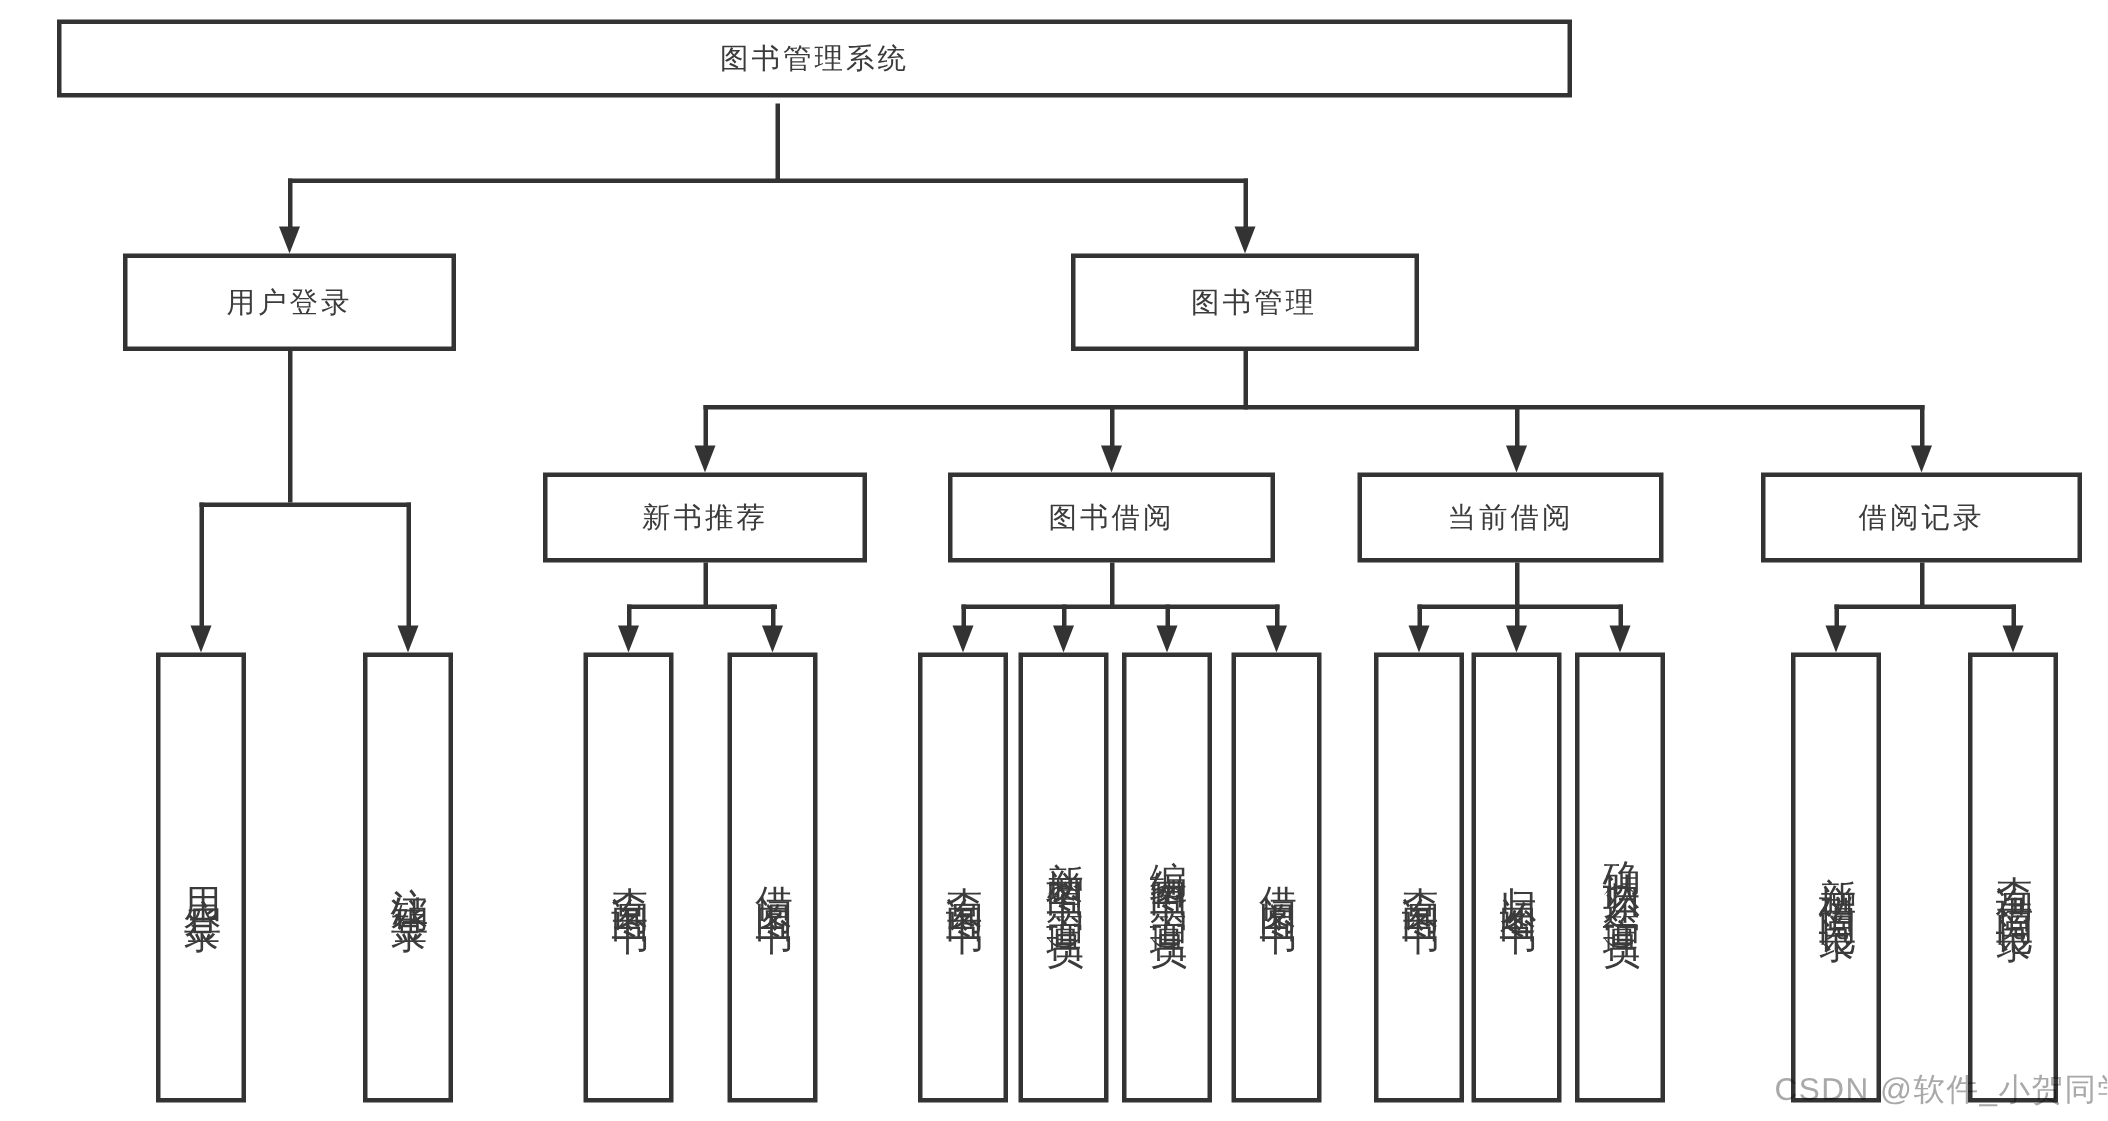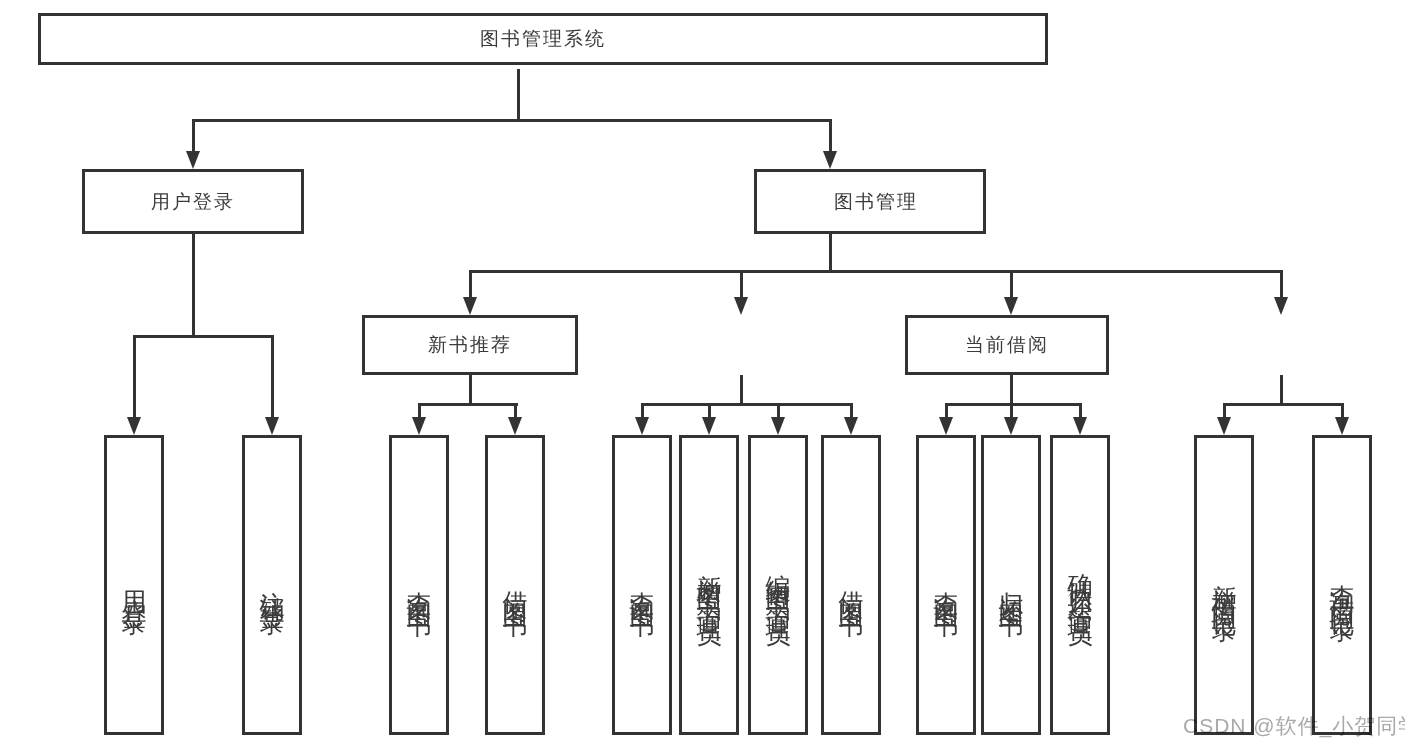--- a/index.html
+++ b/index.html
@@ -70,21 +70,21 @@
   <div class="line" style="left:516.5px; top:69px; width:3px; height:53px;"></div>
   <div class="line" style="left:191.5px; top:119px; width:640px; height:3px;"></div>
   <div class="line" style="left:191.5px; top:119px; width:3px; height:34px;"></div>
   <div class="arr" style="left:186px; top:151px;"></div>
   <div class="line" style="left:828.5px; top:119px; width:3px; height:34px;"></div>
   <div class="arr" style="left:823px; top:151px;"></div>
 
   <div class="box" style="left:82px; top:169px; width:222px; height:65px;">
     <span class="hlabel">用户登录</span>
   </div>
-  <div class="box" style="left:754px; top:169px; width:232px; height:65px;padding-left:12px;">
+  <div class="box" style="left:714px; top:169px; width:232px; height:65px;padding-left:12px;">
     <span class="hlabel">图书管理</span>
   </div>
 
   <div class="line" style="left:191.5px; top:234px; width:3px; height:101px;"></div>
   <div class="line" style="left:132.5px; top:335px; width:141px; height:3px;"></div>
   <div class="line" style="left:132.5px; top:335px; width:3px; height:84px;"></div>
   <div class="arr" style="left:127px; top:417px;"></div>
   <div class="line" style="left:270.5px; top:335px; width:3px; height:84px;"></div>
   <div class="arr" style="left:265px; top:417px;"></div>
 
@@ -95,22 +95,28 @@
   <div class="line" style="left:739.5px; top:270px; width:3px; height:31px;"></div>
   <div class="arr" style="left:734px; top:297px;"></div>
   <div class="line" style="left:1009.5px; top:270px; width:3px; height:31px;"></div>
   <div class="arr" style="left:1004px; top:297px;"></div>
   <div class="line" style="left:1279.5px; top:270px; width:3px; height:31px;"></div>
   <div class="arr" style="left:1274px; top:297px;"></div>
 
   <div class="box" style="left:362px; top:315px; width:216px; height:60px;text-align:right;">
     <span class="hlabel">新书推荐</span>
   </div>
+  <div class="box" style="left:632px; top:315px; width:218px; height:60px;">
+    <span class="hlabel">图书借阅</span>
+  </div>
   <div class="box" style="left:905px; top:315px; width:204px; height:60px;">
     <span class="hlabel">当前借阅</span>
+  </div>
+  <div class="box" style="left:1174px; top:315px; width:214px; height:60px;">
+    <span class="hlabel">借阅记录</span>
   </div>
 
   <div class="line" style="left:468.5px; top:375px; width:3px; height:31px;"></div>
   <div class="line" style="left:417.5px; top:403px; width:100px; height:3px;"></div>
   <div class="line" style="left:417.5px; top:403px; width:3px; height:16px;"></div>
   <div class="arr" style="left:412px; top:417px;"></div>
   <div class="line" style="left:513.5px; top:403px; width:3px; height:16px;"></div>
   <div class="arr" style="left:508px; top:417px;"></div>
 
   <div class="line" style="left:739.5px; top:375px; width:3px; height:31px;"></div>

